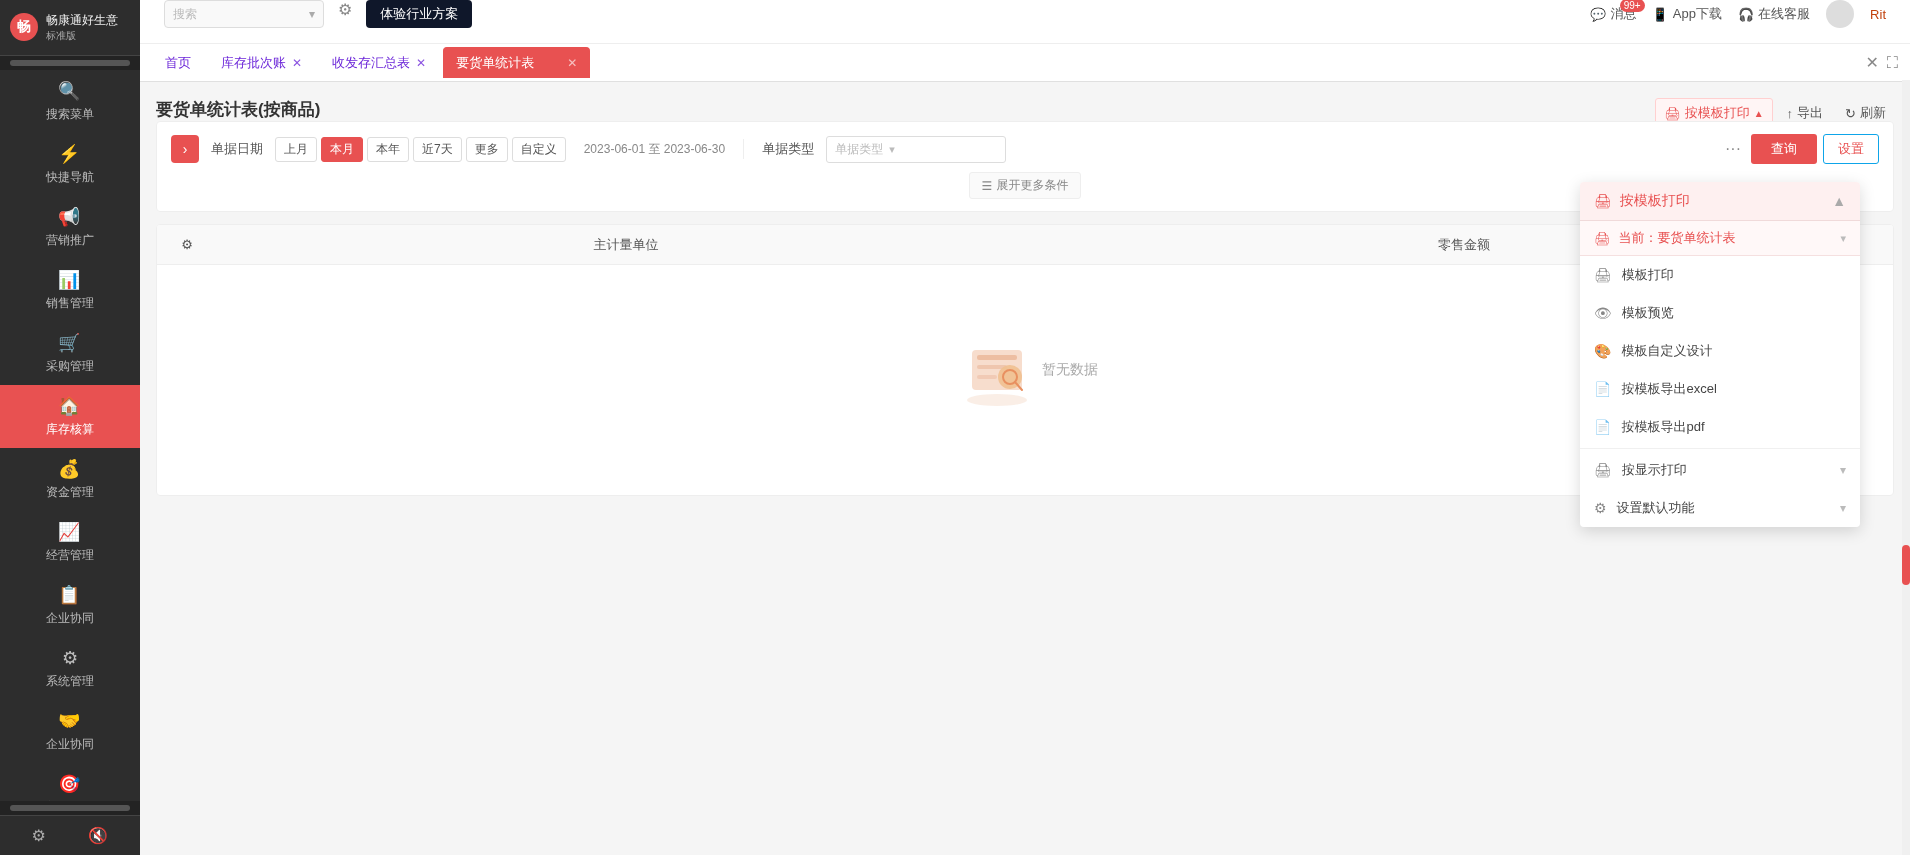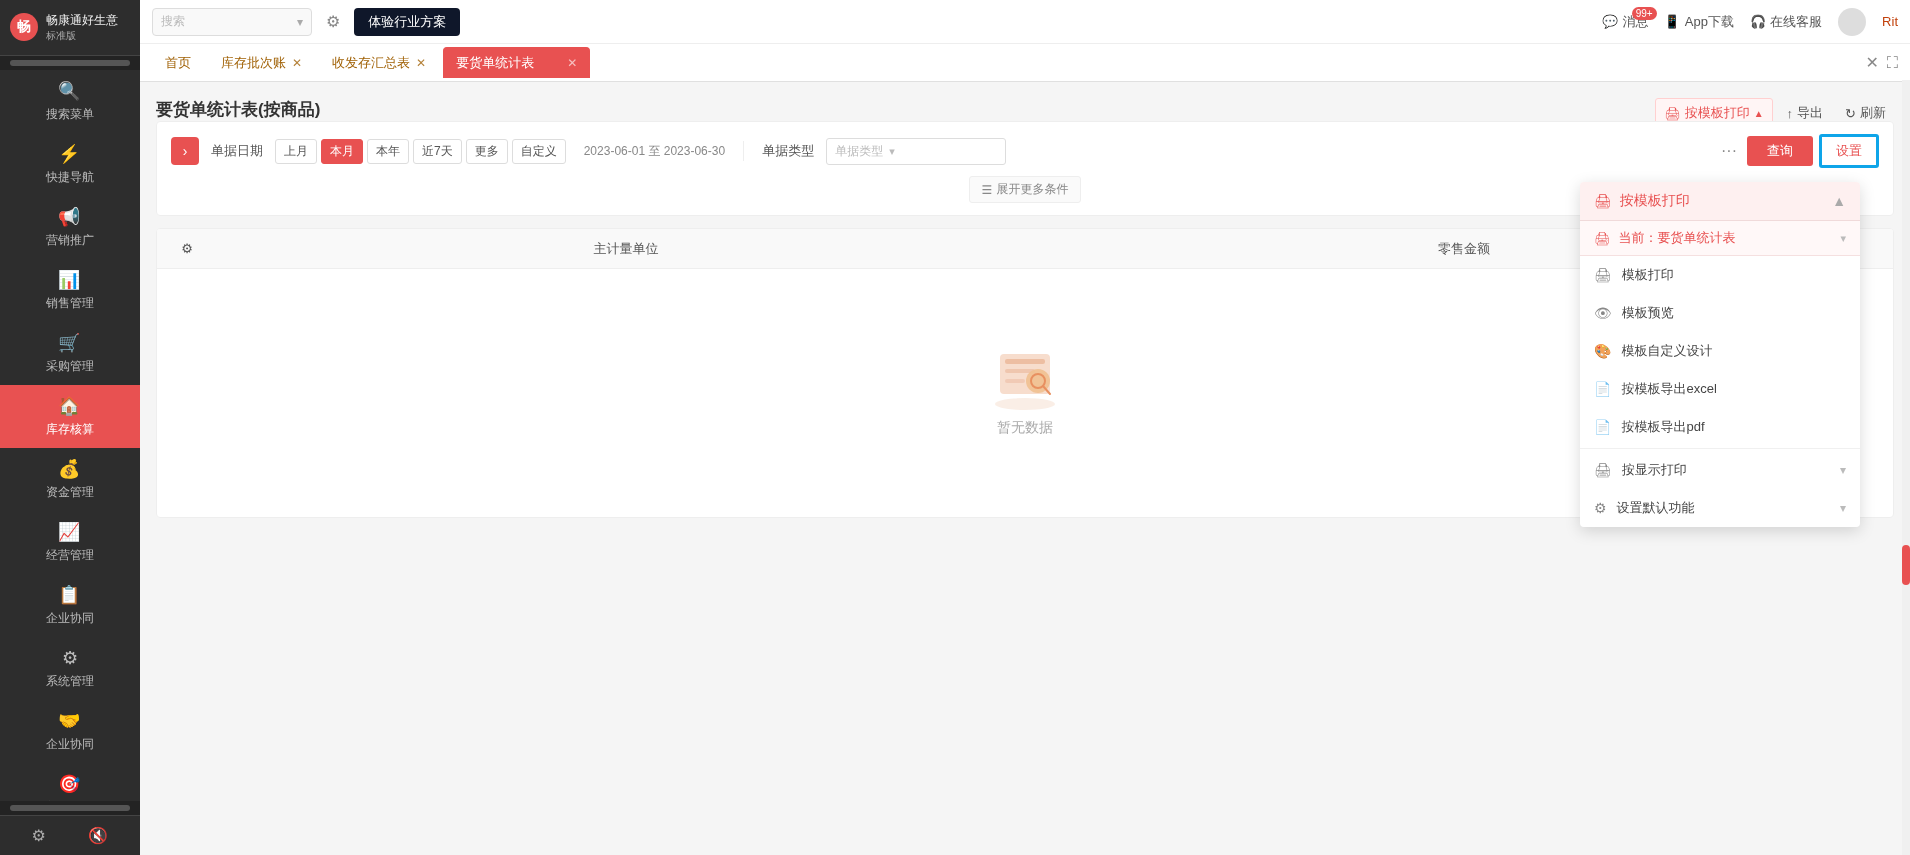--- a/index.html
+++ b/index.html
@@ -17,35 +17,35 @@
     .sidebar-item { display: flex; flex-direction: column; align-items: center; padding: 10px 5px; cursor: pointer; color: #bbb; font-size: 12px; gap: 4px; transition: background 0.2s; }
     .sidebar-item.active { background: #e85151; color: white; }
     .sidebar-item .icon { font-size: 18px; }
     .sidebar-bottom { padding: 10px; display: flex; justify-content: space-around; border-top: 1px solid #444; }
     .sidebar-bottom-btn { color: #aaa; cursor: pointer; font-size: 16px; }
 
     
     .main { flex: 1; display: flex; flex-direction: column; overflow: hidden; }
 
     
-    .topbar { height: 44px; background: #fff; display: flex; align-items: center; padding: 0 12px; gap: 10px; border-bottom: 1px solid #eee; flex-shrink: 0; }
+    .topbar { height: 44px; background: #fff; display: flex; align-items: flex-start; padding: 0 24px; gap: 10px; border-bottom: 1px solid #eee; flex-shrink: 0; }
     .topbar-search { flex: 0 0 160px; height: 28px; border: 1px solid #ddd; border-radius: 4px; padding: 0 8px; font-size: 12px; color: #666; background: #f9f9f9; display: flex; align-items: center; justify-content: space-between; cursor: pointer; }
     .topbar-gear { color: #888; cursor: pointer; font-size: 16px; margin-left: 4px; }
     .topbar-trial { background: #0f172a; color: white; border: none; padding: 5px 14px; border-radius: 4px; font-size: 13px; cursor: pointer; margin-left: 4px; }
     .topbar-right { margin-left: auto; display: flex; align-items: center; gap: 16px; }
     .topbar-notif { position: relative; display: flex; align-items: center; gap: 4px; color: #555; font-size: 13px; cursor: pointer; }
     .badge { background: #e85151; color: white; font-size: 10px; border-radius: 8px; padding: 1px 4px; position: absolute; top: -6px; right: -8px; min-width: 16px; text-align: center; }
     .topbar-app { display: flex; align-items: center; gap: 4px; color: #555; font-size: 13px; cursor: pointer; }
     .topbar-service { display: flex; align-items: center; gap: 4px; color: #555; font-size: 13px; cursor: pointer; }
     .topbar-avatar { width: 28px; height: 28px; border-radius: 50%; background: #ddd; cursor: pointer; }
     .topbar-username { color: #c2410c; font-size: 13px; cursor: pointer; }
 
     
     .tabs-bar { height: 38px; background: #fff; display: flex; align-items: center; padding: 0 12px; border-bottom: 1px solid #e0e0e0; flex-shrink: 0; gap: 4px; }
-    .tab { display: flex; align-items: center; padding: 6px 12px; border-radius: 4px 4px 0 0; font-size: 13px; cursor: pointer; color: #a16207; gap: 6px; border: 1px solid transparent; border-bottom: none; }
+    .tab { display: flex; align-items: center; padding: 6px 12px; border-radius: 4px 4px 0 0; font-size: 13px; cursor: pointer; color: #6d28d9; gap: 6px; border: 1px solid transparent; border-bottom: none; }
     .tab.active { background: #e85151; color: white; border-color: #e85151; gap: 33px; }
     .tab-close { font-size: 12px; cursor: pointer; opacity: 0.8; }
     .tabs-right { margin-left: auto; display: flex; align-items: center; gap: 8px; }
     .tabs-icon-btn { color: #888; cursor: pointer; font-size: 16px; }
 
     
     .content { flex: 1; overflow-y: auto; padding: 16px; position: relative; }
     .page-title { font-size: 17px; font-weight: bold; color: #333; }
 
     
@@ -59,37 +59,37 @@
     .filter-divider { width: 1px; height: 20px; background: #eee; margin: 0 6px; }
     .filter-select { display: flex; align-items: center; border: 1px solid #ddd; border-radius: 3px; padding: 4px 8px; font-size: 12px; color: #555; cursor: pointer; gap: 6px; min-width: 180px; background: white; }
     .filter-expand { margin-top: 8px; display: flex; justify-content: center; }
     .expand-btn { display: flex; align-items: center; gap: 4px; font-size: 12px; color: #888; cursor: pointer; padding: 4px 12px; border: 1px solid #eee; border-radius: 3px; background: #fafafa; }
 
     
     .table-wrap { background: #fff; border-radius: 4px; border: 1px solid #eee; overflow: hidden; }
     .table-header { display: flex; align-items: center; background: #f9f9f9; border-bottom: 1px solid #eee; padding: 0 10px; height: 40px; gap: 0; }
     .table-col { flex: 1; font-size: 13px; color: #555; font-weight: 500; padding: 0 8px; text-align: center; }
     .table-col.settings-col { flex: 0 0 40px; }
-    .table-empty { display: flex; flex-direction: column; align-items: center; justify-content: center; padding: 60px 0 80px; }
+    .table-empty { display: flex; align-items: center; justify-content: center; padding: 60px 0 80px; }
     .empty-text { color: #aaa; font-size: 14px; }
 
     
     .print-dropdown { position: absolute; top: 100px; right: 50px; width: 280px; background: white; border-radius: 4px; box-shadow: 0 4px 16px rgba(0,0,0,0.15); z-index: 100; overflow: hidden; }
     .print-dropdown-header { display: flex; align-items: center; justify-content: space-between; padding: 10px 14px; background: #fef0f0; border-bottom: 1px solid #f0dada; }
     .print-dropdown-title { display: flex; align-items: center; gap: 8px; font-size: 14px; color: #e85151; font-weight: 500; }
     .print-dropdown-close { color: #aaa; cursor: pointer; font-size: 14px; }
     .print-dropdown-item { display: flex; align-items: center; gap: 10px; padding: 10px 14px; cursor: pointer; color: #444; font-size: 13px; transition: background 0.15s; }
     .print-dropdown-item .item-icon { color: #888; font-size: 14px; flex-shrink: 0; }
     .print-dropdown-item.has-arrow { justify-content: space-between; }
     .print-dropdown-item.has-arrow .arrow { color: #bbb; font-size: 12px; }
     .print-dropdown-item .item-text { flex: 1; }
     .print-dropdown-divider { height: 1px; background: #f0f0f0; margin: 2px 0; }
     .print-current { display: flex; align-items: center; justify-content: space-between; padding: 8px 14px; background: #fff8f8; font-size: 13px; color: #e85151; border-bottom: 1px solid #f5e0e0; }
     .btn-query { background: #e85151; color: white; border: none; padding: 6px 20px; border-radius: 3px; font-size: 13px; cursor: pointer; }
-    .btn-settings { border: 3px solid #0ea5e9; color: #e85151; background: white; padding: 5px 14px; border-radius: 3px; font-size: 13px; cursor: pointer; }
+    .btn-settings { border: 1px solid #0ea5e9; color: #e85151; background: white; padding: 5px 14px; border-radius: 3px; font-size: 13px; cursor: pointer; }
 
     .content-inner { position: relative; }
 
     
     .right-scrollbar { position: fixed; right: 0; top: 80px; bottom: 0; width: 8px; background: #f0f0f0; }
     .right-scrollbar-thumb { width: 8px; height: 40px; background: #e85151; border-radius: 4px; position: absolute; top: 60%; }
   </style>
 </head>
 <body>
 

